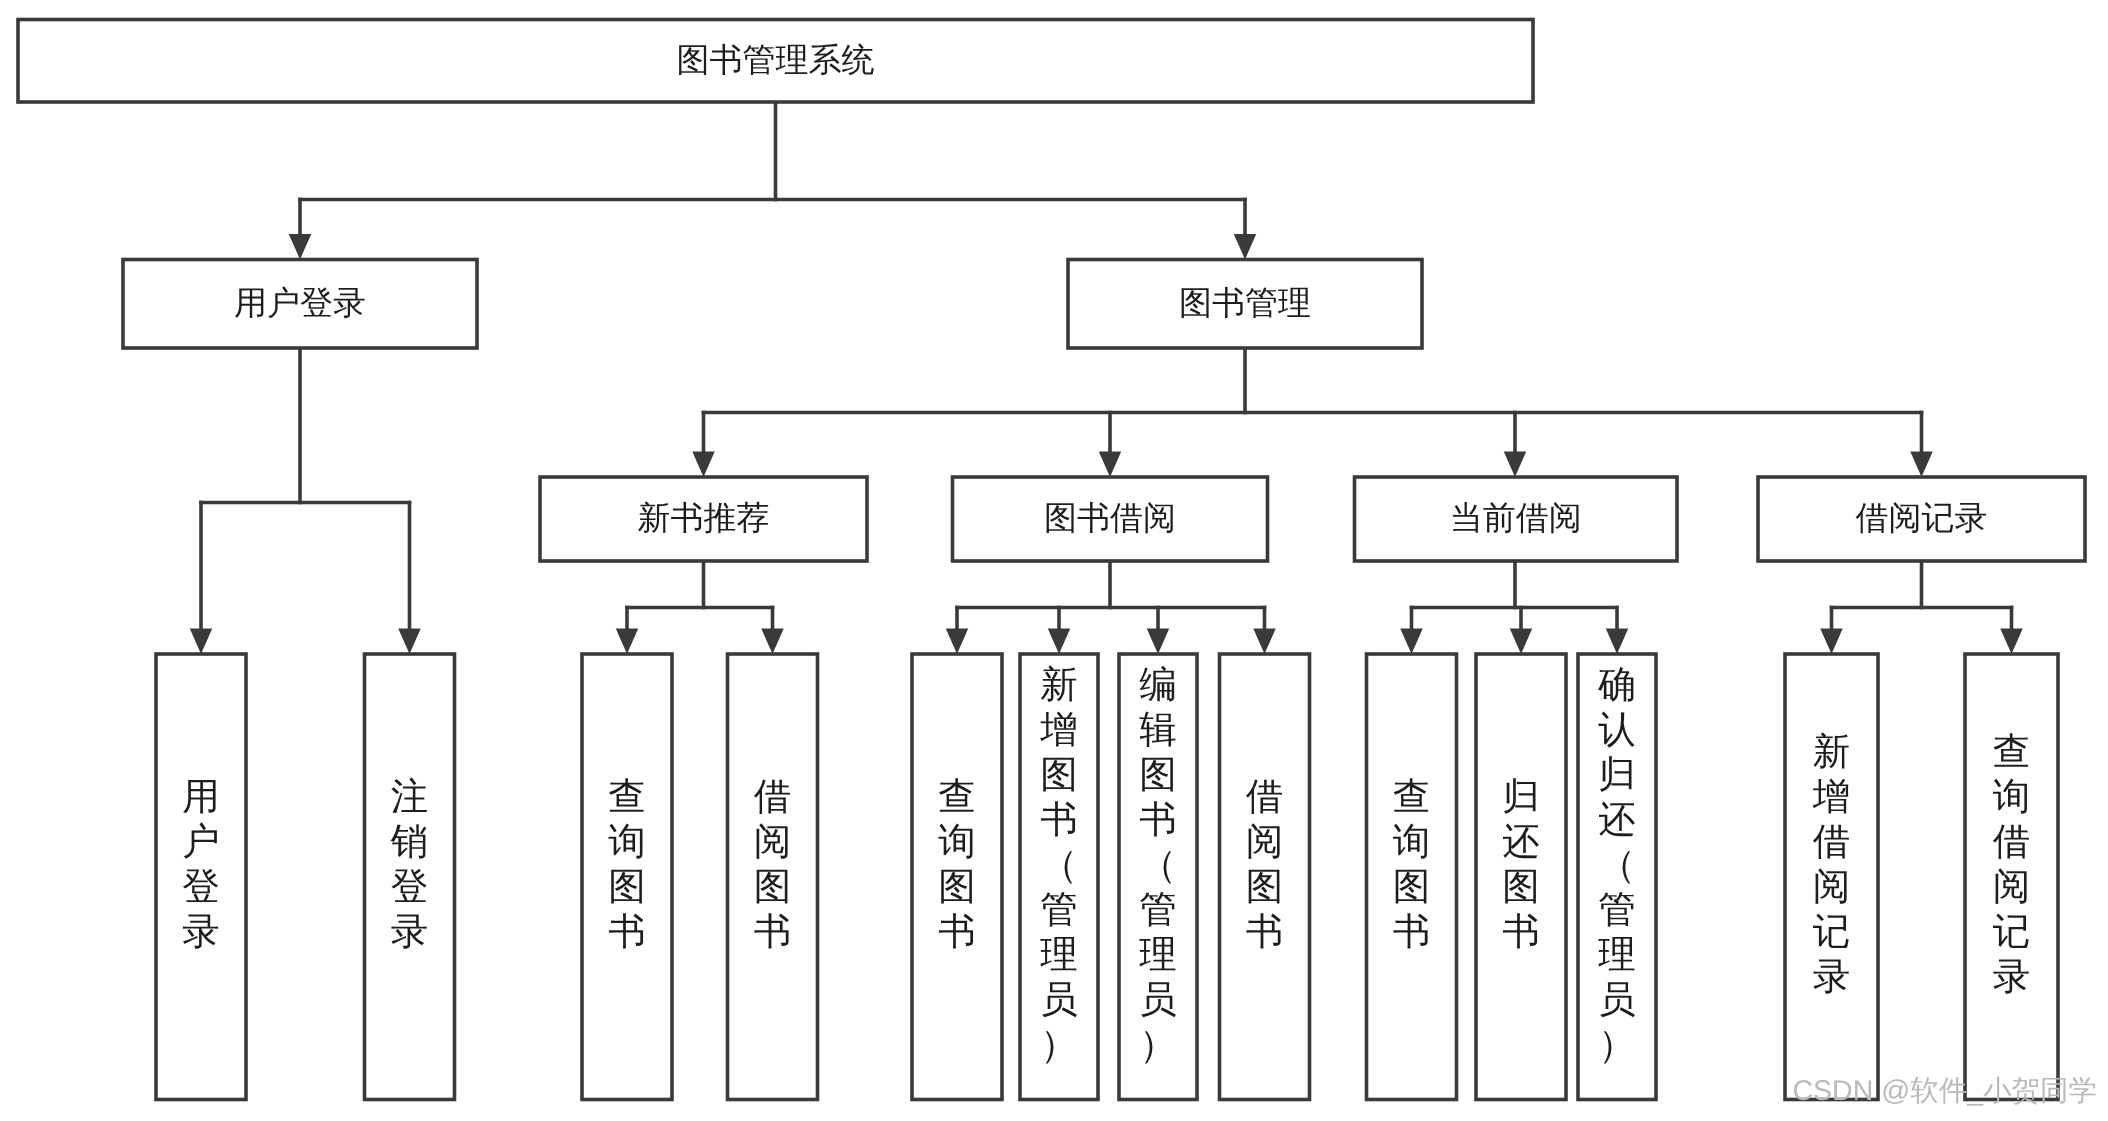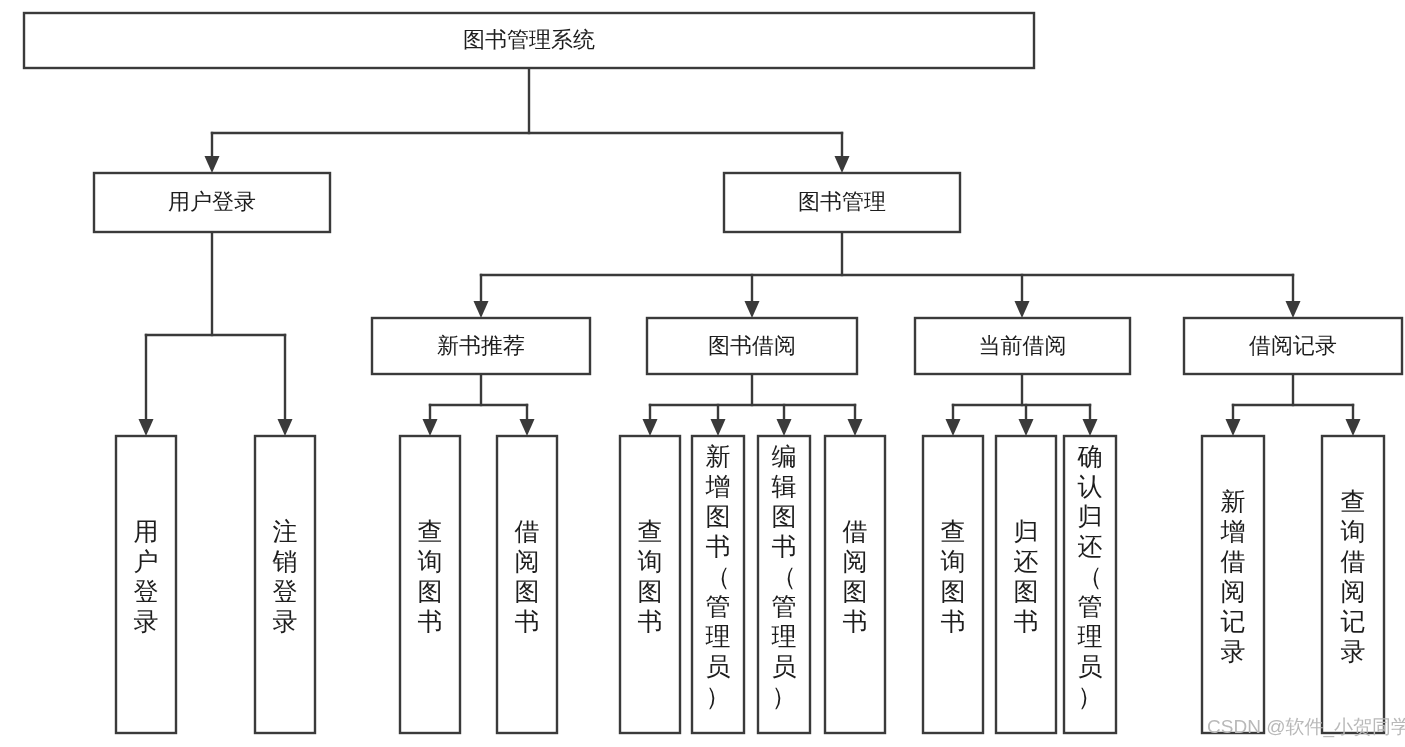--- a/index.html
+++ b/index.html
@@ -13,21 +13,20 @@
     position: relative;
     overflow: hidden;
     font-family: "Liberation Sans", "DejaVu Sans", sans-serif;
   }
   #diagram-root {
     position: absolute;
     left: 0;
     top: 0;
     width: 1334px;
     height: 747px;
-    padding-left: 12px;
   }
   svg.diagram {
     display: block;
     width: 1405px;
     height: 747px;
   }
   .node-rect {
     fill: #ffffff;
     stroke: #3a3a3a;
     stroke-width: 2.4;

